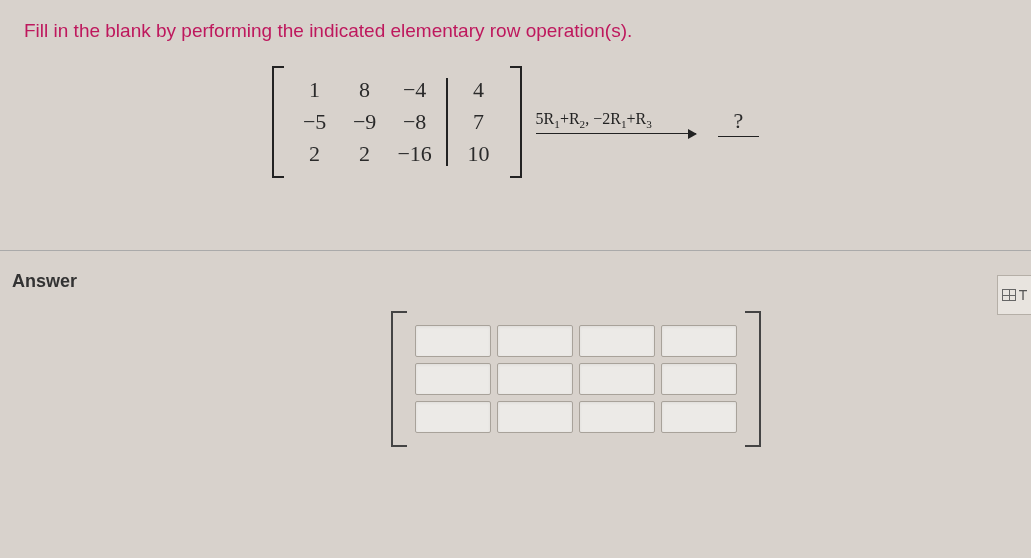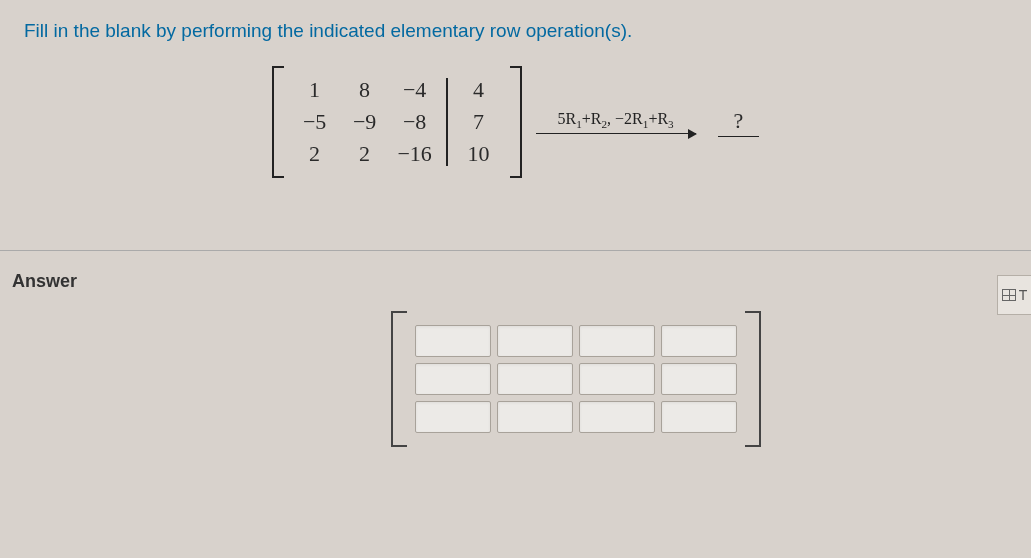--- a/index.html
+++ b/index.html
@@ -11,21 +11,21 @@
       color: #2a2a2a;
       overflow: hidden;
       position: relative;
     }
     .question-area {
       padding: 20px 24px 10px 24px;
     }
     .question-text {
       font-size: 19px;
       font-weight: 500;
-      color: #0369a1;
+      color: #be185d;
       margin-bottom: 24px;
     }
     .matrix-row-ops {
       display: flex;
       align-items: center;
       justify-content: center;
       gap: 14px;
       margin-top: 6px;
       margin-bottom: 14px;
     }
@@ -59,21 +59,21 @@
       justify-content: center;
     }
     .aug-bar {
       width: 2px;
       background: #222;
       margin: 4px 6px;
     }
     .operation-arrow {
       display: flex;
       flex-direction: column;
-      align-items: center;
+      align-items: flex-start;
       font-family: 'Times New Roman', serif;
     }
     .op-label {
       font-size: 16px;
       color: #222;
       white-space: nowrap;
     }
     .arrow-line {
       width: 160px;
       height: 0;

